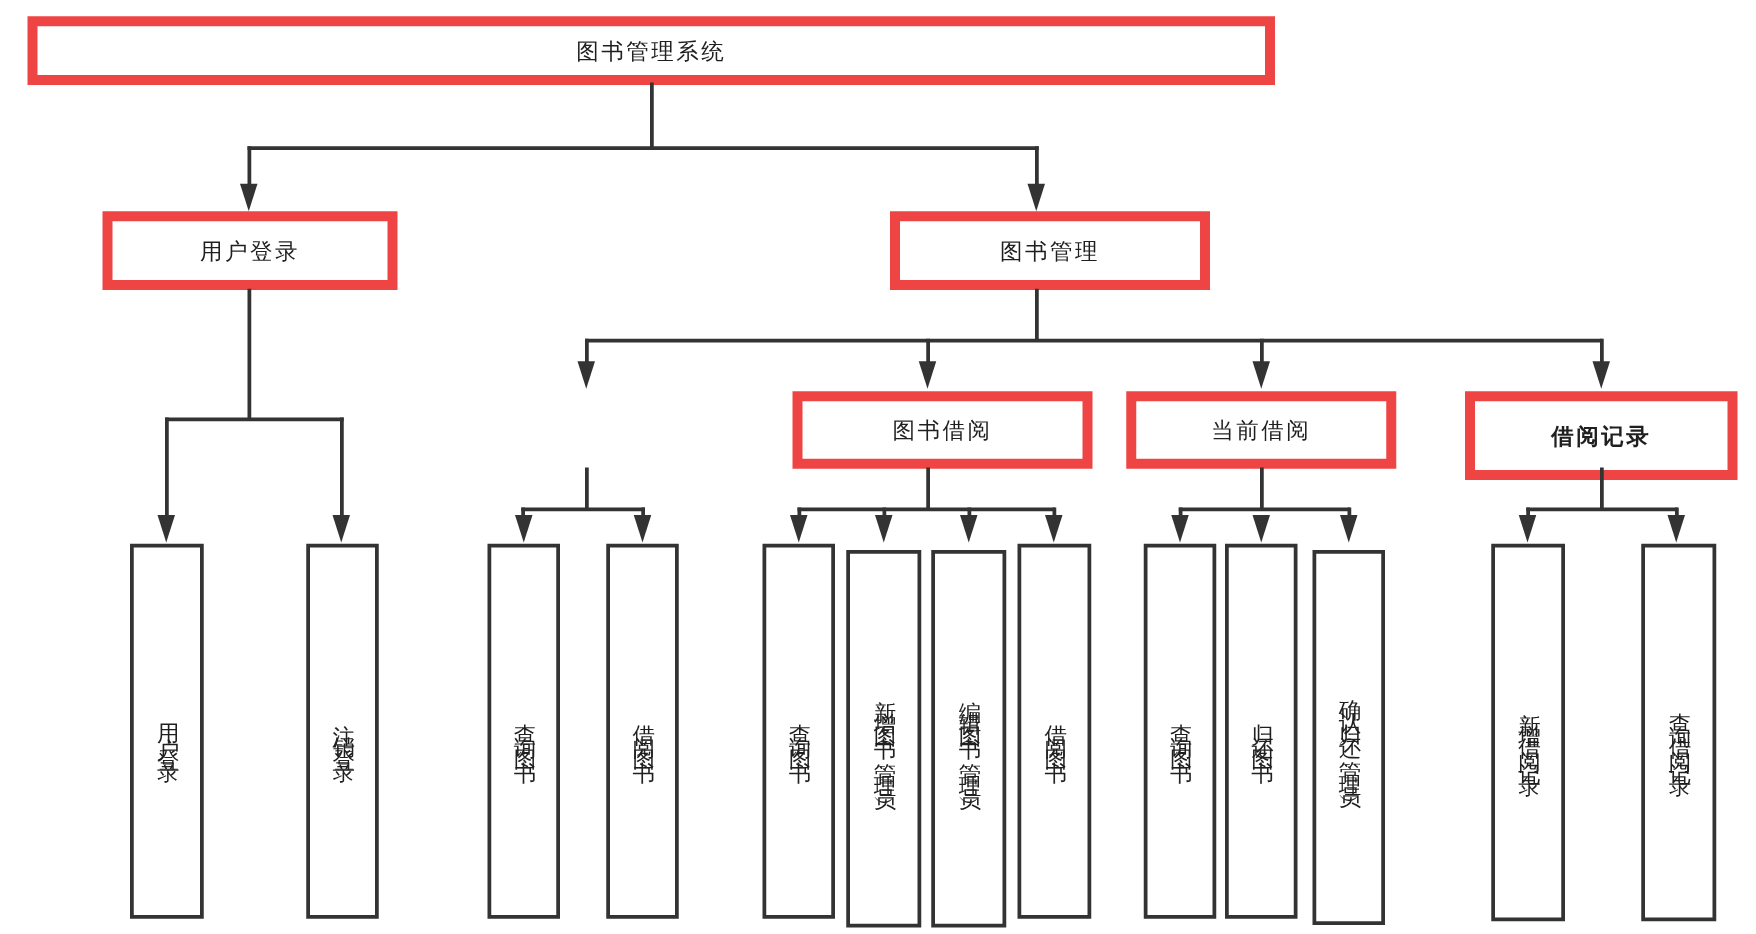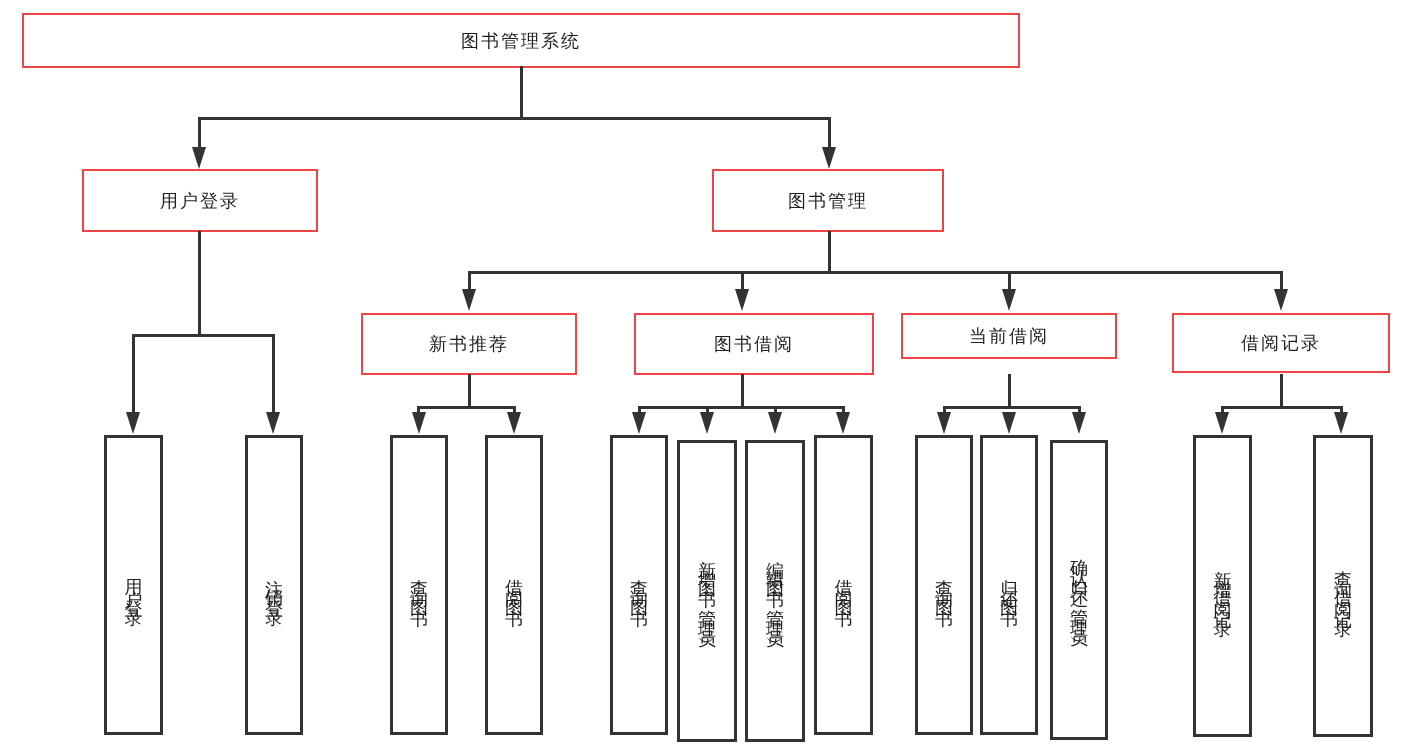--- a/index.html
+++ b/index.html
@@ -3,21 +3,21 @@
 <meta charset="utf-8">
 <style>
   html,body { margin:0; padding:0; background:#ffffff; }
   .stage {
     position:relative; width:1405px; height:747px; background:#ffffff;
     font-family:"DejaVu Sans","Liberation Sans",sans-serif;
     color:#1f1f1f; overflow:hidden;
   }
   .box {
     position:absolute; box-sizing:border-box;
-    border:2px solid #ef4444; background:#ffffff;
+    border:8px solid #ef4444; background:#ffffff;
     display:flex; align-items:center; justify-content:center;
     font-size:18px; letter-spacing:2px; color:#1f1f1f;
   }
   .vbox {
     position:absolute; box-sizing:border-box;
     border:3px solid #333333; background:#ffffff;
     display:flex; align-items:center; justify-content:center;
     font-size:18px; color:#1f1f1f;
   }
   .vlabel {
@@ -41,29 +41,28 @@
 </style>
 </head>
 <body>
 
 <div class="stage">
 
   <div class="box" style="left:22px; top:13px; width:998px; height:55px;">图书管理系统</div>
 
   <div class="box" style="left:82px; top:169px; width:236px; height:63px;">用户登录</div>
 
-  <div class="box" style="left:712px; top:169px; width:232px; height:63px;">图书管理</div>
+  <div class="box" style="left:712px; top:169px; width:256px; height:63px;">图书管理</div>
 
-  <div class="box" style="left:361px; top:313px; width:216px; height:62px;">新书推荐</div>
 
   <div class="box" style="left:634px; top:313px; width:240px; height:62px;">图书借阅</div>
 
-  <div class="box" style="left:901px; top:313px; width:216px; height:46px;">当前借阅</div>
+  <div class="box" style="left:901px; top:313px; width:216px; height:62px;">当前借阅</div>
 
-  <div class="box" style="left:1172px; top:313px; width:218px; height:60px;">借阅记录</div>
+  <div class="box" style="left:1172px; top:313px; width:218px; height:71px;font-weight:bold;">借阅记录</div>
 
   <div class="vbox" style="left:104px; top:435px; width:59px; height:300px;">
     <span class="vlabel">用户登录</span>
   </div>
 
   <div class="vbox" style="left:245px; top:435px; width:58px; height:300px;">
     <span class="vlabel">注销登录</span>
   </div>
 
   <div class="vbox" style="left:390px; top:435px; width:58px; height:300px;">

